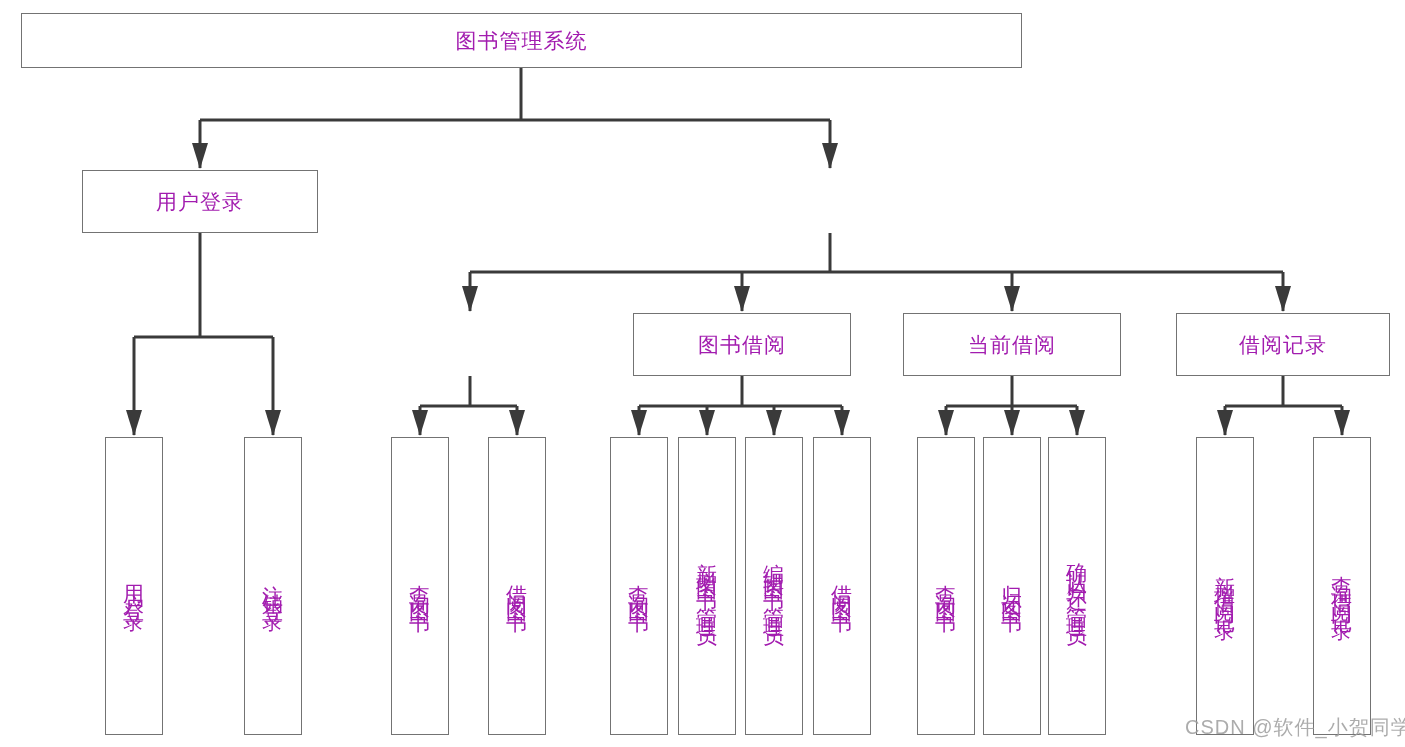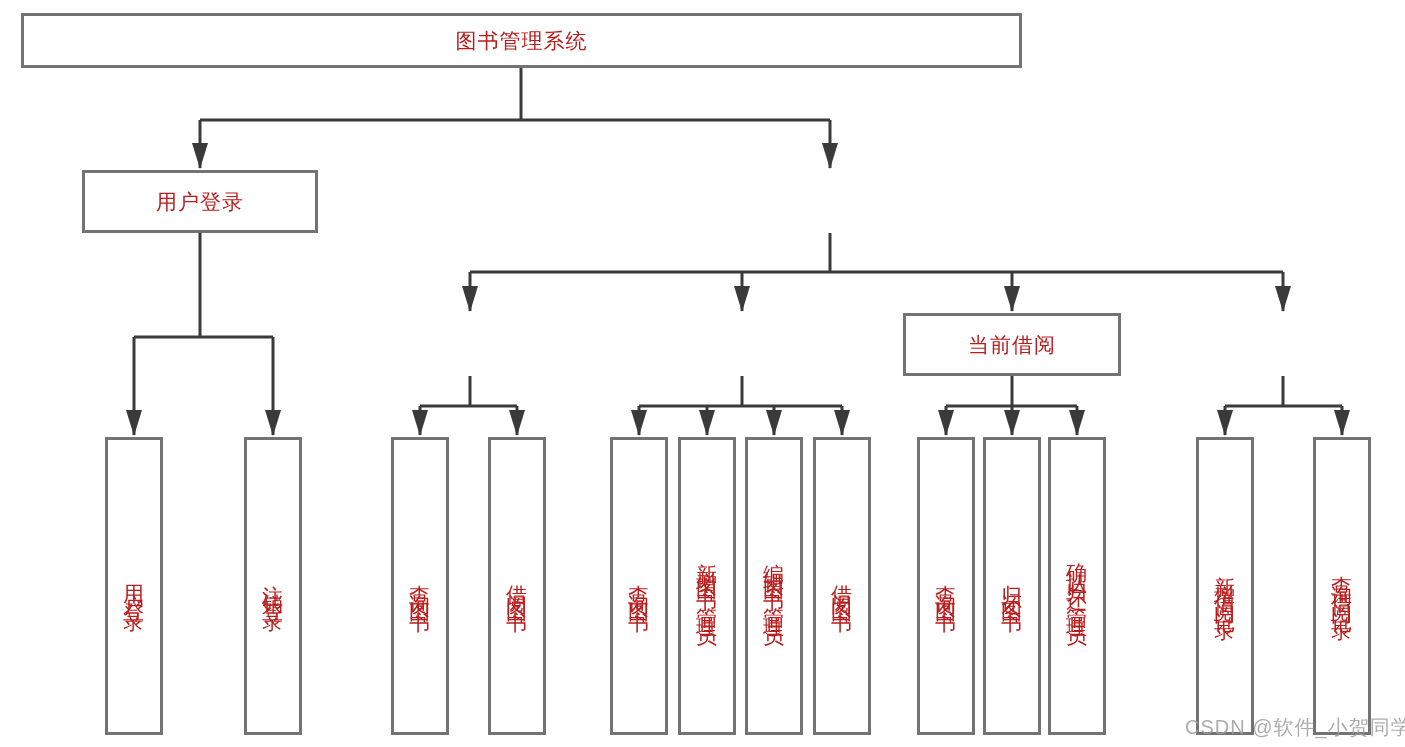--- a/index.html
+++ b/index.html
@@ -18,26 +18,26 @@
   .wires {
     position: absolute;
     left: 0; top: 0;
     width: 1405px;
     height: 747px;
     pointer-events: none;
   }
   .node {
     position: absolute;
     box-sizing: border-box;
-    border: 3px solid #737373;
+    border: 1px solid #737373;
     background: #ffffff;
     display: flex;
     align-items: center;
     justify-content: center;
-    color: #b91c1c;
+    color: #a21caf;
     font-size: 21px;
     letter-spacing: 1px;
     z-index: 2;
   }
   .node.root   { left: 21px;  top: 13px;  width: 1001px; height: 55px; }
 
   .node.l2a    { left: 82px;  top: 170px; width: 236px; height: 63px; }
   .node.l2b    { left: 712px; top: 170px; width: 236px; height: 63px; }
 
   .node.l3-1   { left: 361px;  top: 313px; width: 218px; height: 63px; }
@@ -131,21 +131,23 @@
       <path d="M1225,406 H1342"></path>
       <path d="M1225,406 V435" marker-end="url(#arrow)"></path>
       <path d="M1342,406 V435" marker-end="url(#arrow)"></path>
     </g>
   </svg>
 
   <div class="node root">图书管理系统</div>
 
   <div class="node l2a">用户登录</div>
 
+  <div class="node l3-2">图书借阅</div>
   <div class="node l3-3">当前借阅</div>
+  <div class="node l3-4">借阅记录</div>
 
   <div class="node leaf a1">
     <span>用户登录</span>
   </div>
   <div class="node leaf a2">
     <span>注销登录</span>
   </div>
 
   <div class="node leaf b1">
     <span>查询图书</span>

